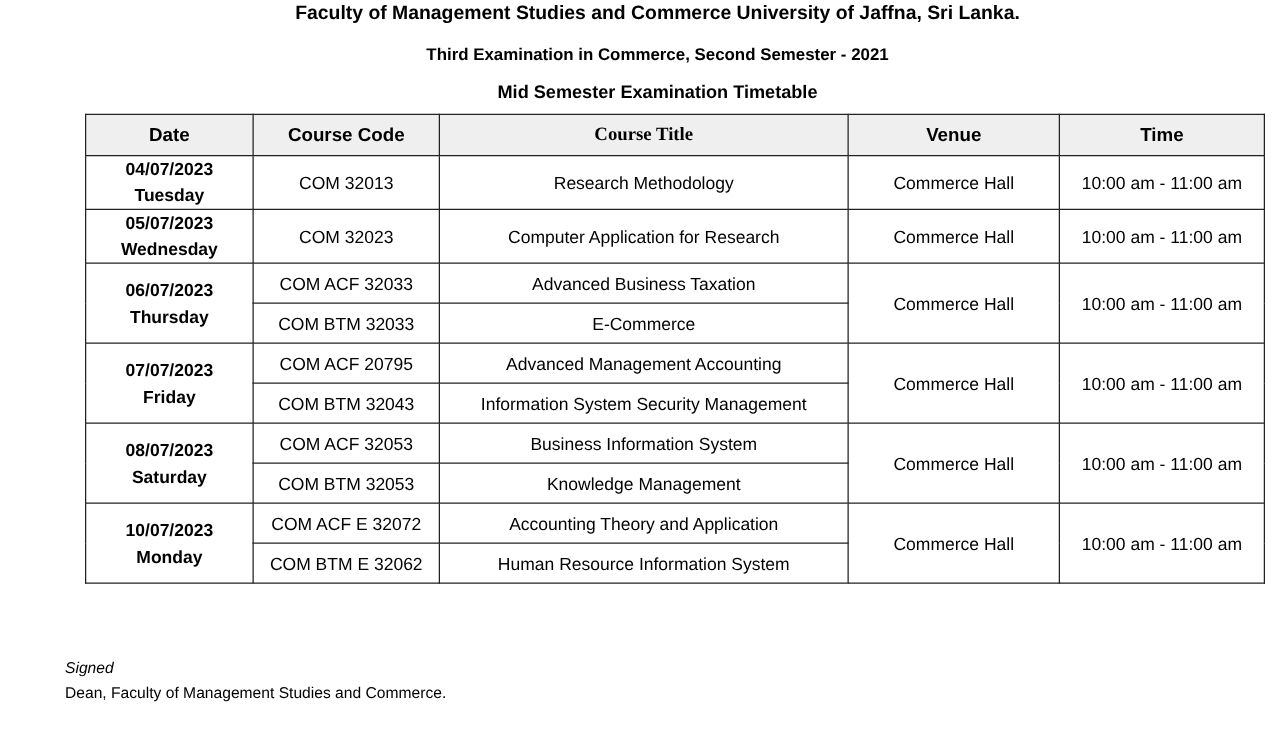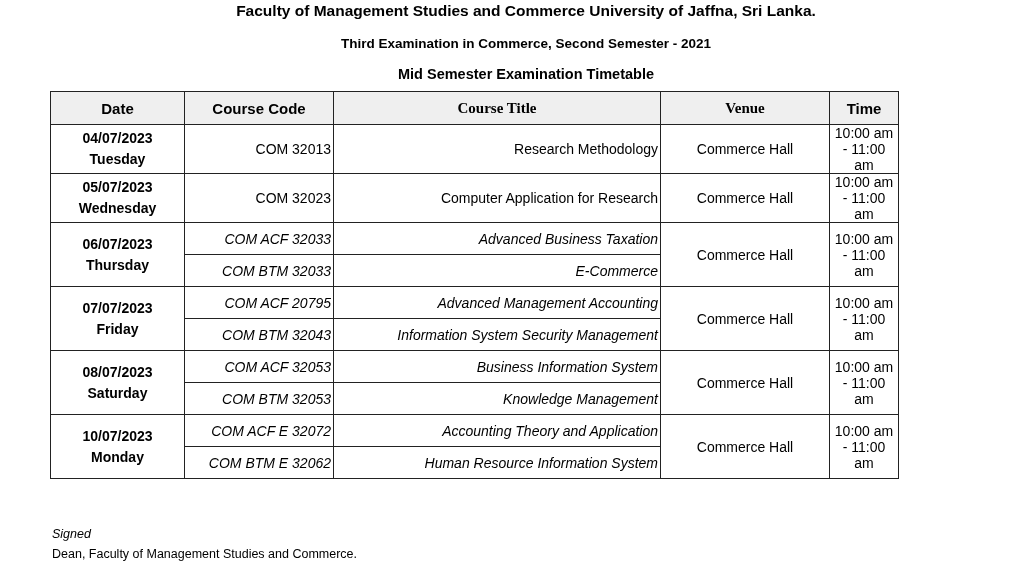--- a/index.html
+++ b/index.html
@@ -5,35 +5,35 @@
   html, body { margin: 0; padding: 0; background: #ffffff; }
   body {
     width: 1024px; height: 585px; position: relative; overflow: hidden;
     font-family: "Liberation Sans", "DejaVu Sans", sans-serif; color: #000;
   }
   .h1 { position: absolute; left: 0; width: 1052px; top: 2px; text-align: center; font-weight: bold; font-size: 15.5px; }
   .h2 { position: absolute; left: 0; width: 1052px; top: 36px; text-align: center; font-weight: bold; font-size: 13.5px; }
   .h3 { position: absolute; left: 0; width: 1052px; top: 66px; text-align: center; font-weight: bold; font-size: 14.5px; }
 
   table.tt {
-    position: absolute; left: 50px; top: 91px; width: 849px;
+    position: absolute; left: 68px; top: 91px; width: 944px;
     border-collapse: collapse; font-size: 14px;
   }
   table.tt th, table.tt td { border: 1.5px solid #222; padding: 0 2px; }
   table.tt th { background: #efefef; height: 32px; font-weight: bold; font-size: 15px; text-align: center; }
   td.date { text-align: center; font-weight: bold; line-height: 21px; }
-  td.code, td.title { text-align: right; }
+  td.code, td.title { text-align: center; }
   td.venue, td.time { text-align: center; }
   tr.single td { height: 42px; }
-  tr.half td.code, tr.half td.title { height: 31px; font-style: italic; }
+  tr.half td.code, tr.half td.title { height: 31px; }
 
   .col-date { width: 129px; }
   .col-code { width: 144px; }
   .col-title { width: 322px; font-family: Liberation Serif, serif; }
-  .col-venue { width: 164px; font-family: Liberation Serif, serif; }
+  .col-venue { width: 164px; }
 
   .signed { position: absolute; left: 52px; top: 527px; font-size: 12.5px; font-weight: normal; font-style: italic; }
   .dean { position: absolute; left: 52px; top: 547px; font-size: 12.5px; }
 </style>
 </head>
 <body>
 
 <div class="h1">Faculty of Management Studies and Commerce  University of Jaffna, Sri Lanka.</div>
 <div class="h2">Third Examination in Commerce, Second Semester - 2021</div>
 <div class="h3">Mid Semester Examination Timetable</div>

